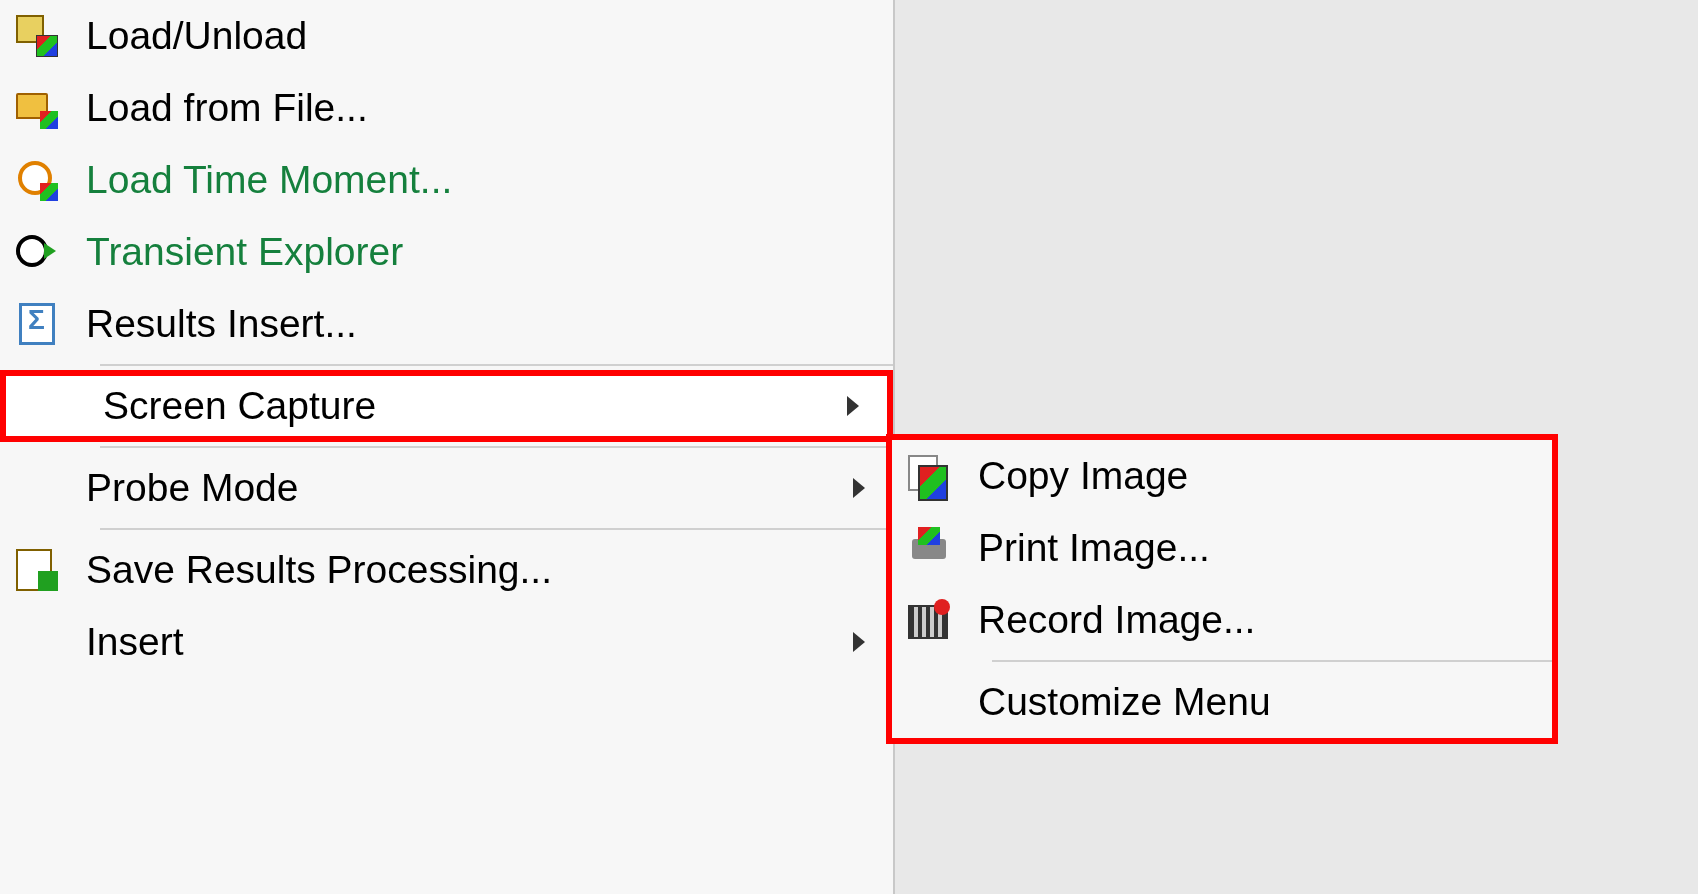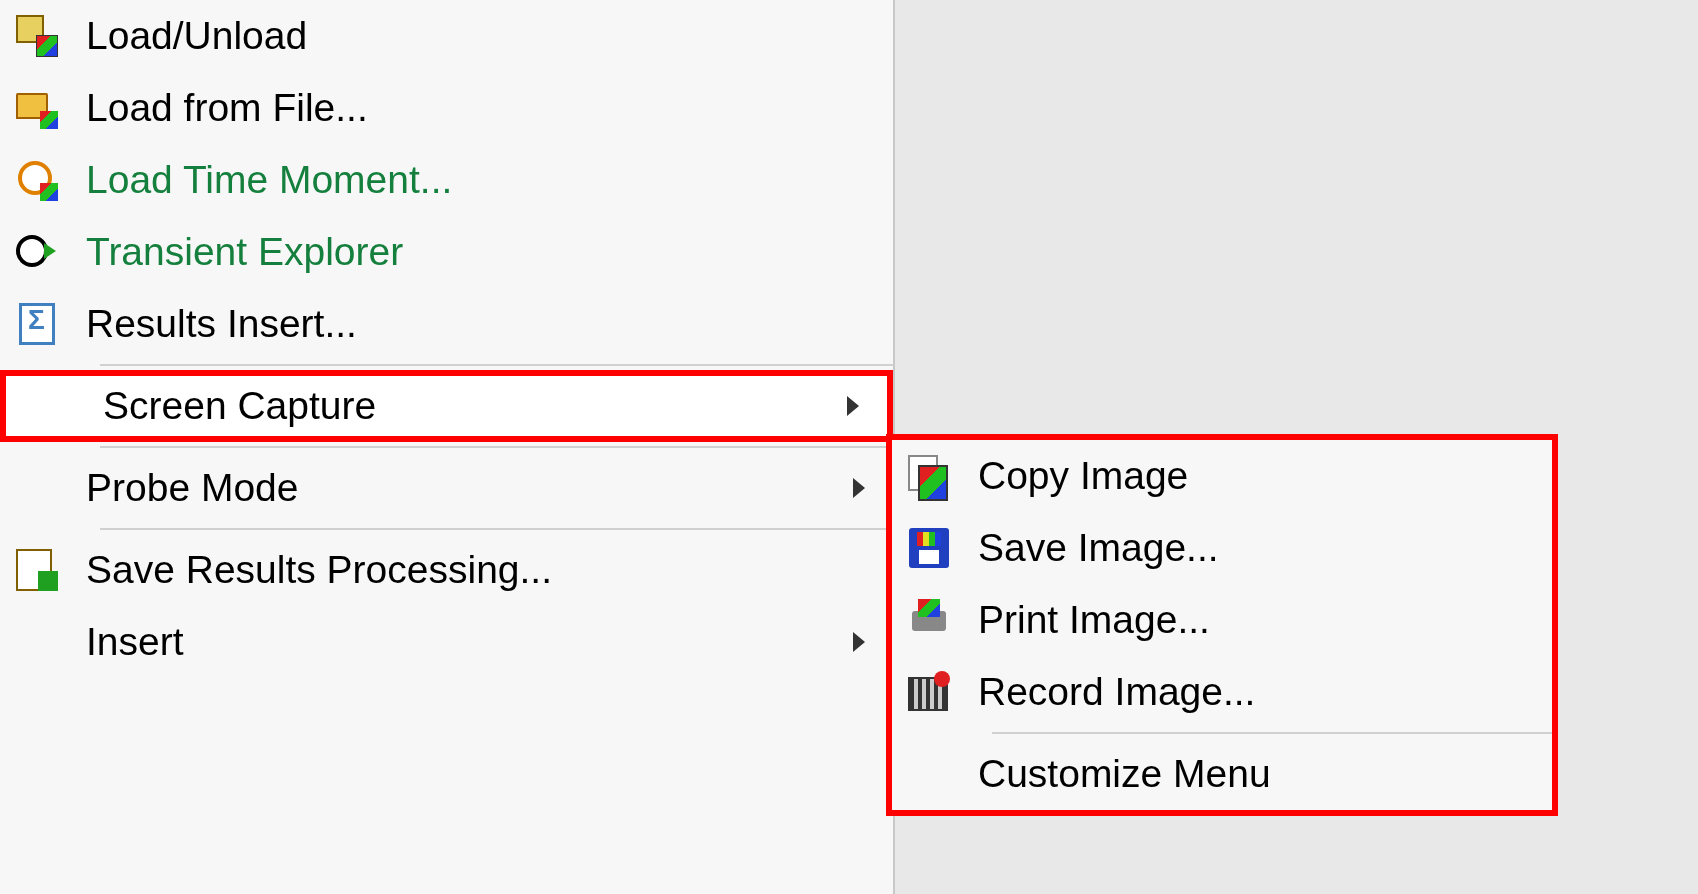--- a/index.html
+++ b/index.html
@@ -244,26 +244,20 @@
 
 <div class="submenu">
 
   <div class="menu-item">
     <div class="icon-slot">
         <div class="icon-box ico-copyimg"></div>
       </div>
     <div class="label">Copy Image</div>
   </div>
 
-  <div class="menu-item">
-    <div class="icon-slot">
-        <div class="icon-box ico-saveimg"></div>
-      </div>
-    <div class="label">Save Image...</div>
-  </div>
 
   <div class="menu-item">
     <div class="icon-slot">
         <div class="icon-box ico-print"></div>
       </div>
     <div class="label">Print Image...</div>
   </div>
 
   <div class="menu-item">
     <div class="icon-slot">

